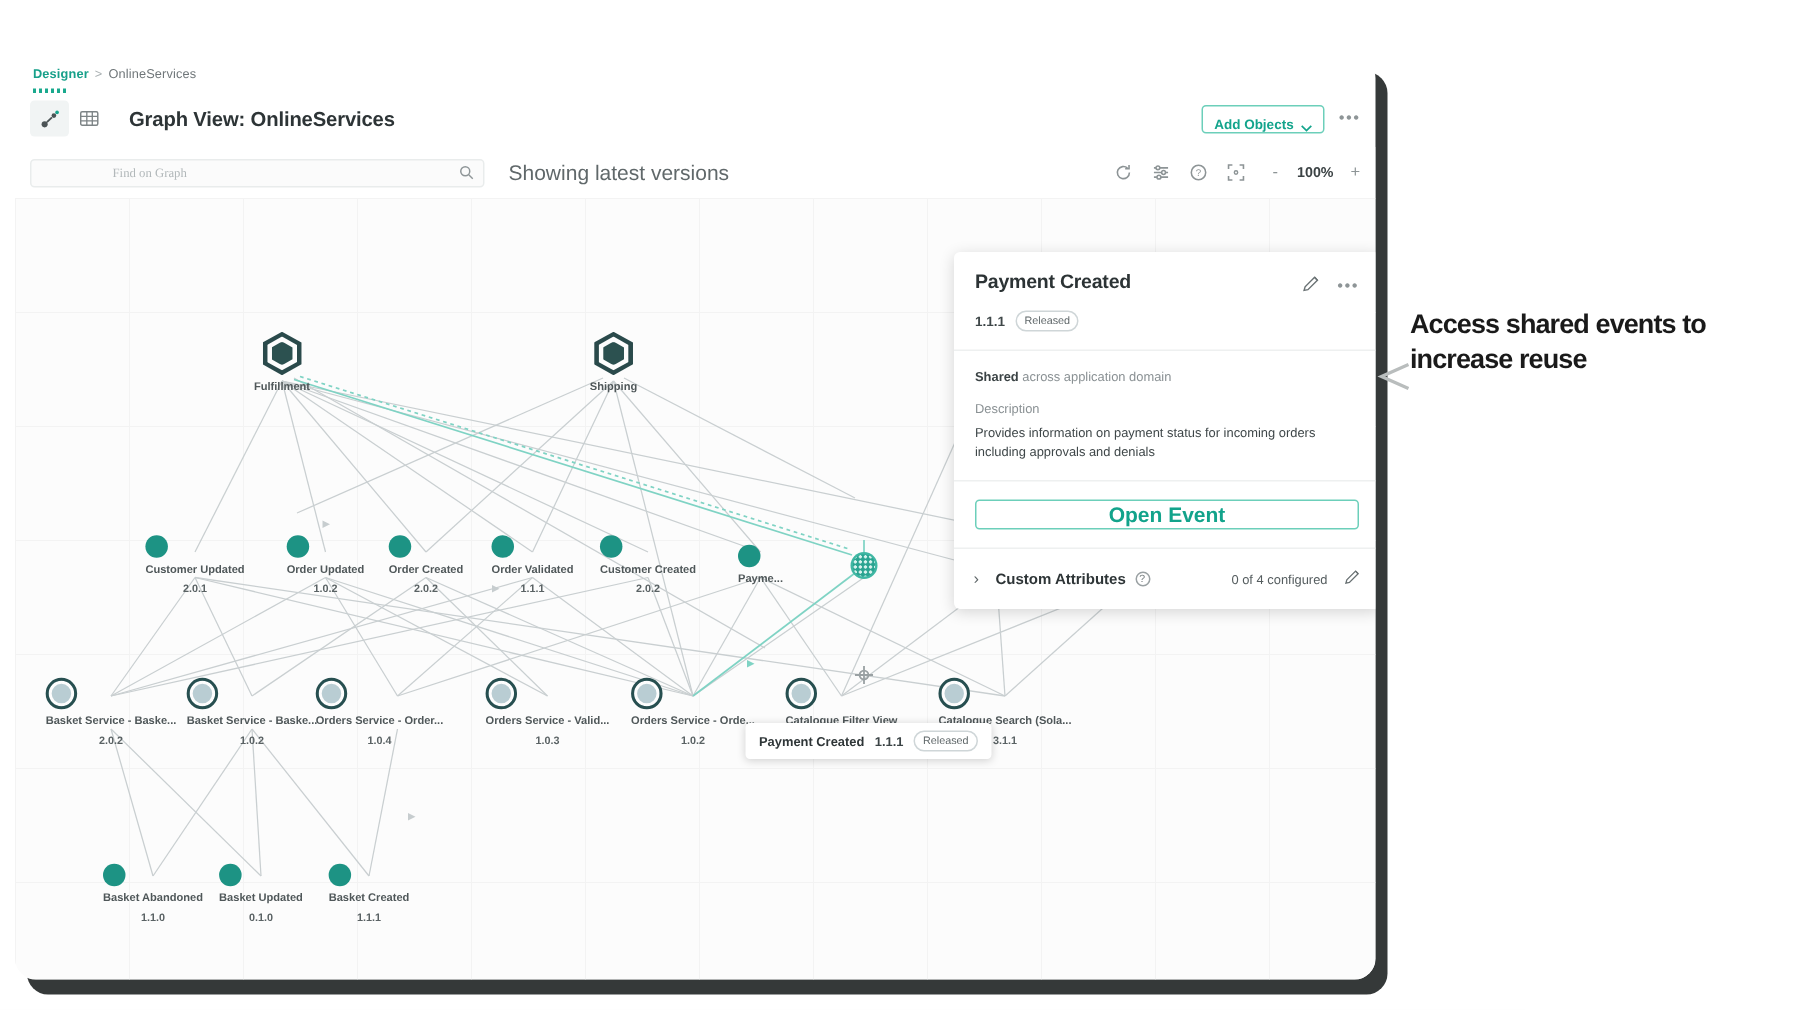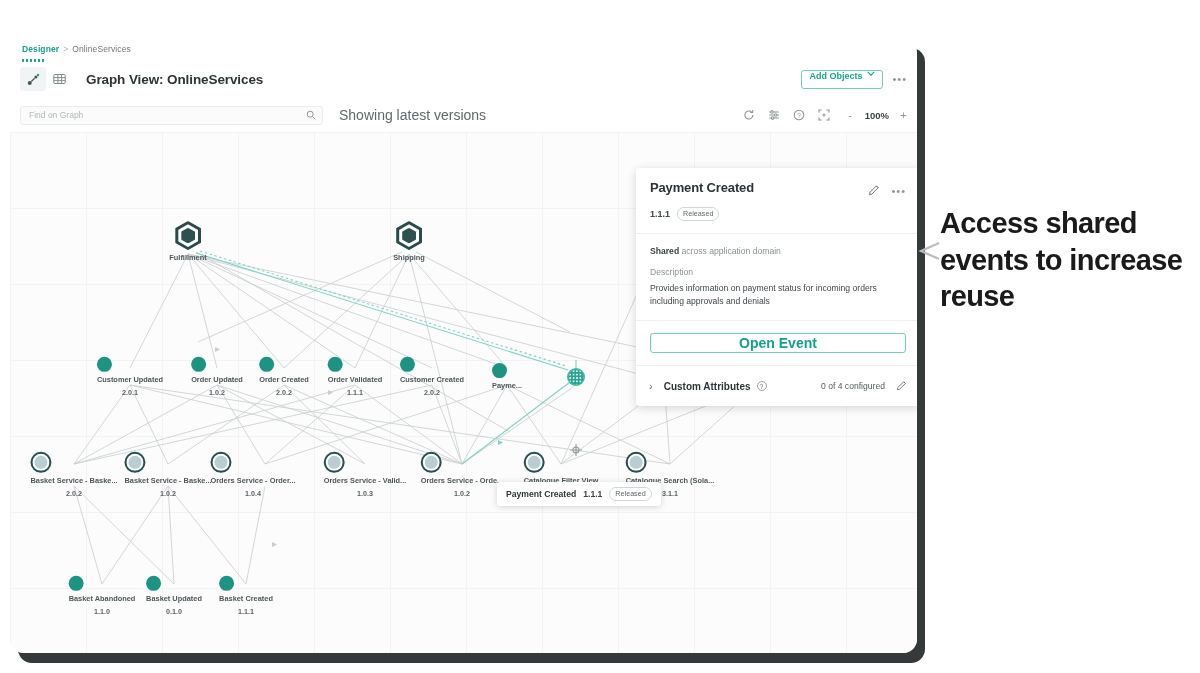--- a/index.html
+++ b/index.html
@@ -49,38 +49,38 @@
   }
   #page-title {
     font-size:13.5px; font-weight:700; color:#2d3436;
     margin-left:14px; letter-spacing:-.1px;
   }
   #title-right { margin-left:auto; display:flex; align-items:center; gap:9px; }
   #add-objects-btn {
     height:19px; padding:0 7px;
     border:1px solid #6ccfba; border-radius:3px;
     color:#13a48c; font-size:9px; font-weight:700;
-    display:flex; align-items:flex-start; gap:5px; background:#fff; cursor:pointer;
+    display:flex; align-items:flex-end; gap:5px; background:#fff; cursor:pointer;
   }
   .kebab { letter-spacing:1px; color:#8e9597; font-size:11px; cursor:pointer; line-height:6px; }
 
   
   #toolbar {
     position:absolute; left:0; top:60px; width:100%; height:34px;
     display:flex; align-items:center; padding:0 10px;
     background:#fff;
   }
   #search-wrap {
     width:303px; height:19px; background:#fbfbfb;
     border:1px solid #e9ecec; border-radius:3px;
     display:flex; align-items:center; padding:0 6px;
   }
   #search-input {
     flex:1; border:0; outline:0; background:transparent;
-    font-size:8.5px; color:#5d6466; font-family:Liberation Sans, sans-serif;
+    font-size:8.5px; color:#5d6466; font-family:Liberation Serif, serif;margin-left:46px;
   }
   #search-input::placeholder { color:#b2b8ba; }
   #showing-versions { margin-left:16px; font-size:14px; color:#60686a; }
   #tool-icons { margin-left:auto; display:flex; align-items:center; gap:13px; }
   .tool-ico { color:#8d9496; cursor:pointer; display:flex; align-items:center; }
   #zoom-group { display:flex; align-items:center; gap:11px; margin-left:4px; }
   #zoom-out, #zoom-in { color:#8d9496; font-size:11px; cursor:pointer; width:7px; text-align:center;}
   #zoom-level { font-size:9.5px; font-weight:700; color:#3b4244; }
 
   
@@ -192,21 +192,21 @@
   .chev { color:#5e6668; font-size:11px; }
   .help-circ {
     width:10px; height:10px; border-radius:50%; border:1px solid #9aa1a3;
     color:#6f7779; font-size:7px; display:inline-flex;
     align-items:center; justify-content:center; margin-left:6px;
   }
 
   
   #annotation {
     position:absolute; left:940px; top:205px; width:250px;
-    font-size:29px; font-weight:700; color:#1a1a1a;
+    font-size:18px; font-weight:700; color:#1a1a1a;
     line-height:1.26; letter-spacing:-.6px;
   }
   #anno-arrow { position:absolute; left:915px; top:241px; }
 </style>
 </head>
 <body>
 
 <div id="app-window">
 
   <div id="breadcrumb">

